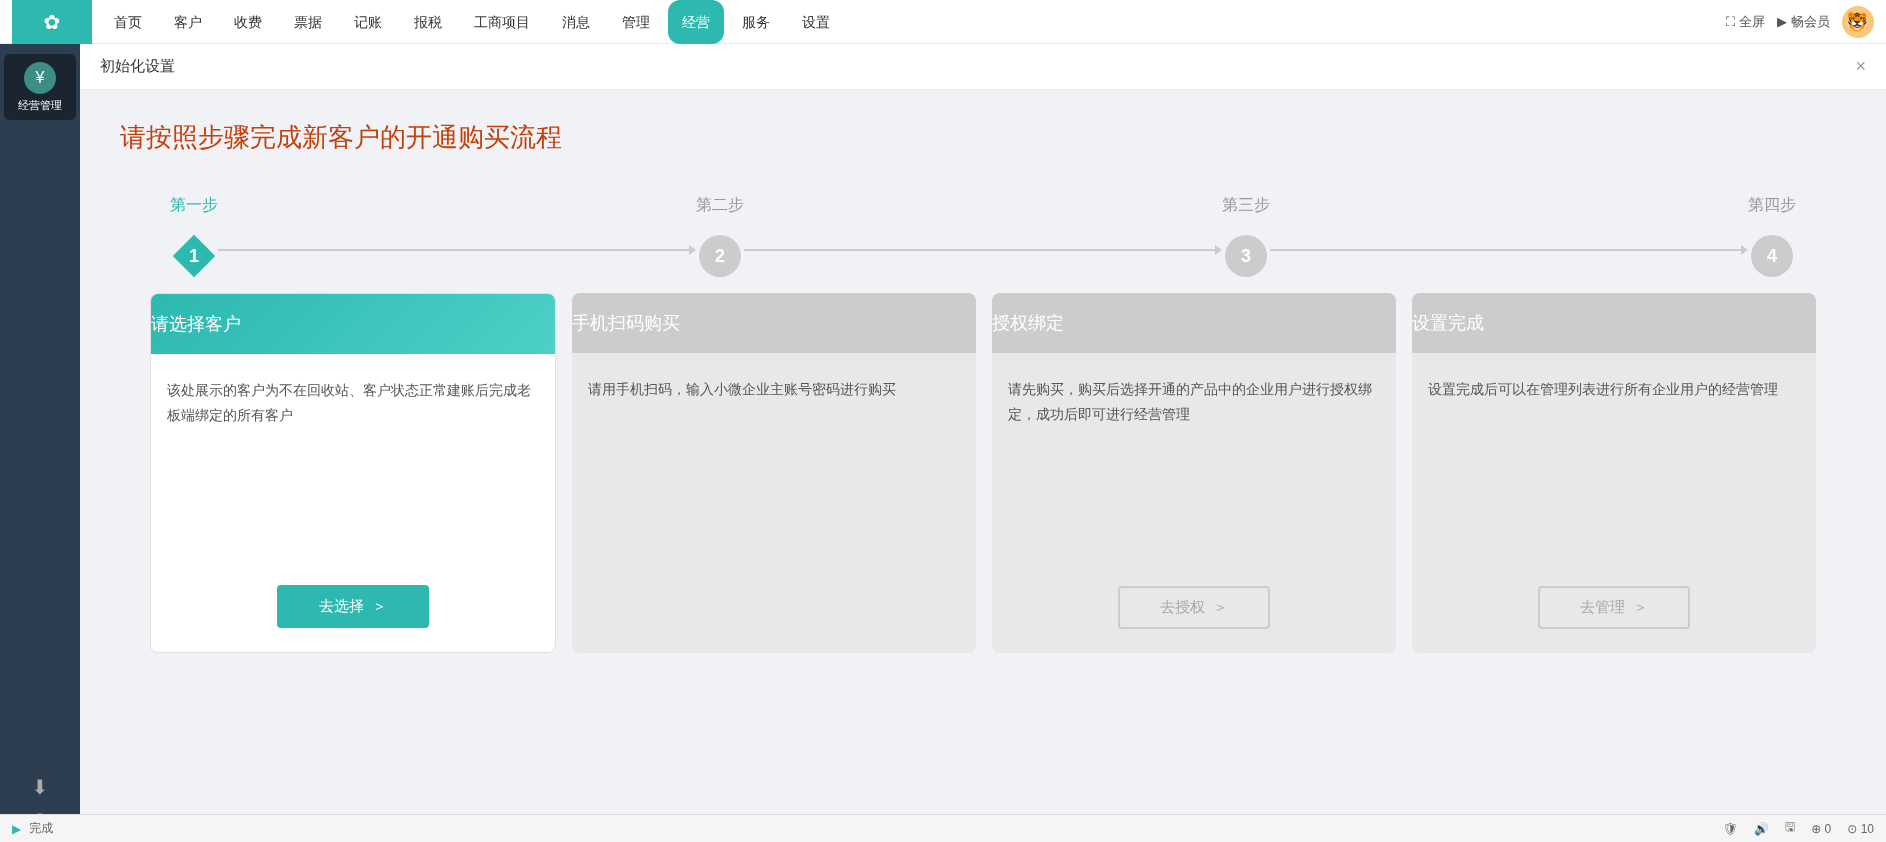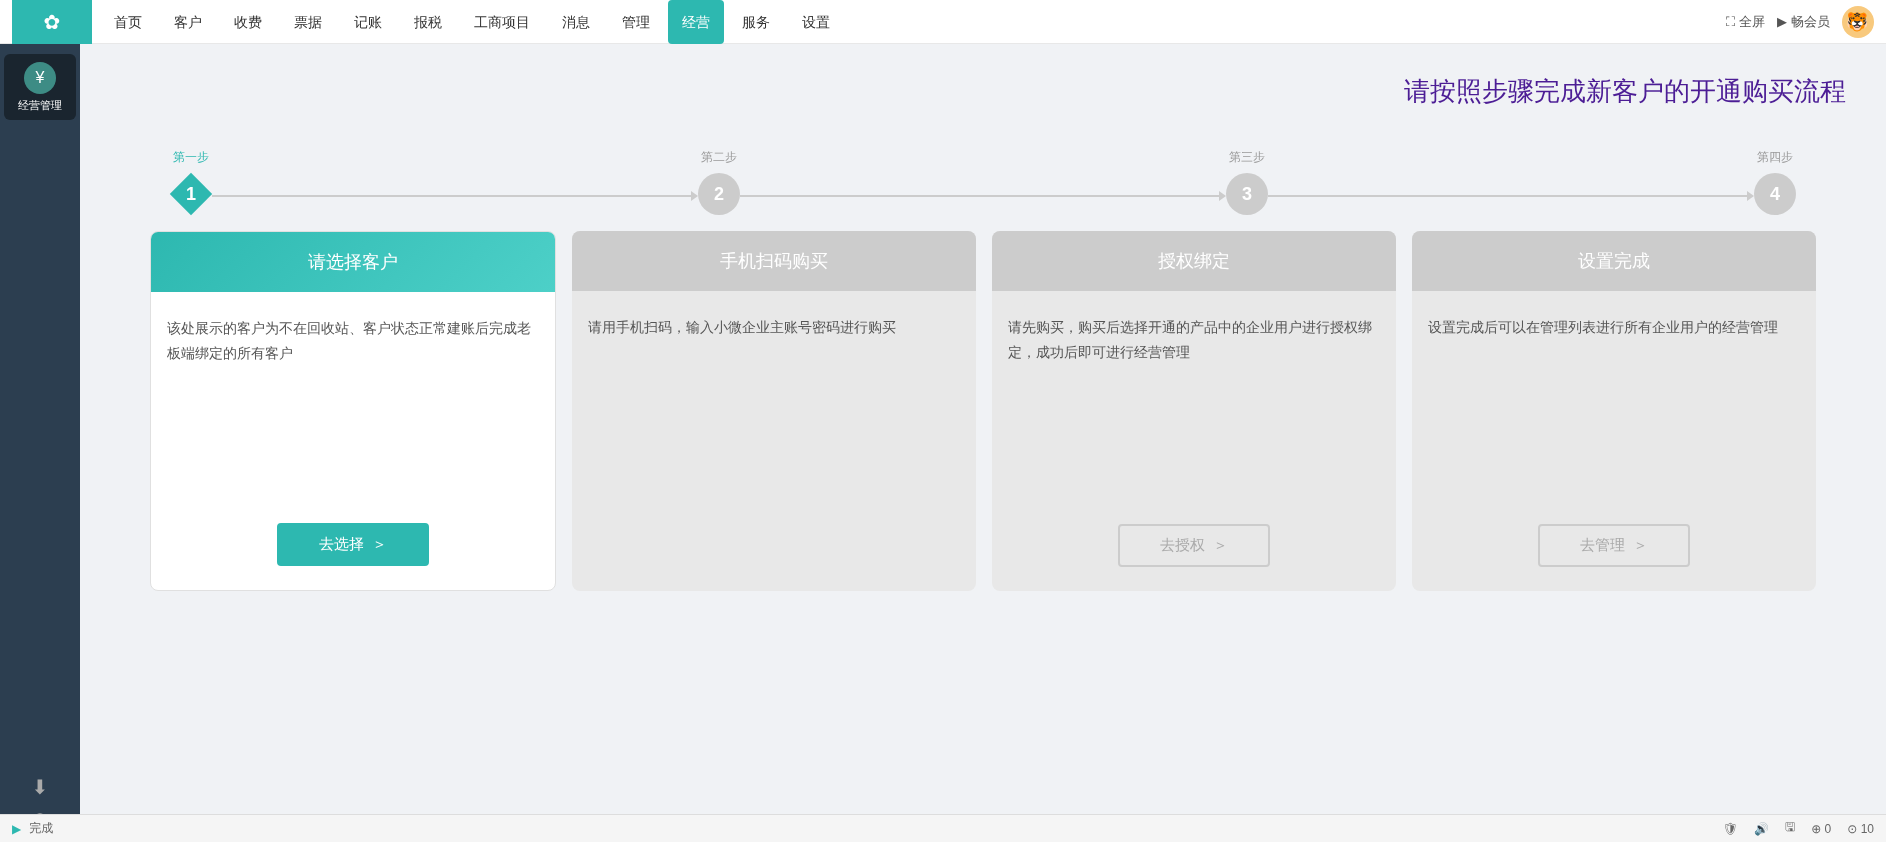--- a/index.html
+++ b/index.html
@@ -20,21 +20,21 @@
       margin-right: 8px;
     }
     .logo-icon { color: #fff; font-size: 20px; }
     .nav-items { display: flex; flex: 1; gap: 4px; }
     .nav-item {
       padding: 0 14px; height: 44px; line-height: 44px;
       font-size: 14px; color: #333; cursor: pointer;
       white-space: nowrap;
     }
     .nav-item.active {
-      background: #2db8b0; color: #fff; border-radius: 4px;
+      background: #2db8b0; color: #fff; border-radius: 12px;
     }
     .nav-right { display: flex; align-items: center; gap: 12px; margin-left: auto; }
     .nav-right-btn { font-size: 13px; color: #555; cursor: pointer; display: flex; align-items: center; gap: 4px; }
     .avatar { width: 32px; height: 32px; border-radius: 50%; background: #f8c97d; display: flex; align-items: center; justify-content: center; overflow: hidden; }
 
     
     .layout { display: flex; height: calc(842px - 44px); }
     .sidebar {
       width: 80px; background: #2c3e50; display: flex; flex-direction: column;
       align-items: center; padding-top: 10px; gap: 4px;
@@ -61,34 +61,34 @@
     .page-header {
       background: #fff; padding: 12px 20px;
       display: flex; align-items: center; justify-content: space-between;
       border-bottom: 1px solid #e8e8e8;
     }
     .page-title { font-size: 15px; color: #333; font-weight: 500; }
     .close-btn { font-size: 18px; color: #999; cursor: pointer; }
 
     .content-area { padding: 30px 40px; }
     .main-title {
-      text-align: right; font-size: 26px; color: #4c1d95;
+      text-align: left; font-size: 26px; color: #c2410c;
       margin-bottom: 40px; font-weight: 500;
     }
 
     
     .cards-row { display: flex; gap: 16px; padding: 0 30px; margin-top: 0; }
     .card {
       flex: 1; border-radius: 8px; background: #e8e8e8;
       min-height: 360px; display: flex; flex-direction: column;
       overflow: hidden;
     }
     .card.active { background: #fff; border: 1px solid #e0e0e0; }
     .card-header {
-      padding: 18px 0; text-align: center;
+      padding: 18px 0; text-align: left;
       font-size: 18px; font-weight: 500; color: #fff;
       background: #ccc;
     }
     .card-header.active { background: linear-gradient(135deg, #2db8b0, #4dd0c8); }
     .card-body { padding: 24px 16px; flex: 1; font-size: 14px; color: #555; line-height: 1.8; }
     .card-footer { padding: 16px 20px 24px; display: flex; justify-content: center; }
     .card-btn {
       padding: 10px 40px; border: 2px solid #2db8b0; border-radius: 4px;
       color: #2db8b0; font-size: 15px; cursor: pointer; background: transparent;
       display: flex; align-items: flex-end; gap: 8px;
@@ -106,21 +106,21 @@
     .status-left { display: flex; align-items: center; gap: 8px; }
     .status-right { margin-left: auto; display: flex; align-items: center; gap: 16px; }
     .play-icon { color: #2db8b0; font-size: 12px; }
 
     
     .steps-visual {
       display: flex; align-items: center; padding: 0 50px 0 50px;
       margin-bottom: 16px;
     }
     .sv-step { display: flex; flex-direction: column; align-items: center; flex: 0 0 auto; }
-    .sv-label { font-size: 12px; color: #999; margin-bottom: 4px; height: 20px; }
+    .sv-label { font-size: 16px; color: #999; margin-bottom: 20px; height: 20px; }
     .sv-label.active-label { color: #2db8b0; }
     .sv-circle { width: 42px; height: 42px; border-radius: 50%; background: #ccc; display: flex; align-items: center; justify-content: center; font-size: 18px; color: #fff; font-weight: bold; }
     .sv-diamond-wrap { width: 42px; height: 42px; display: flex; align-items: center; justify-content: center; position: relative; }
     .sv-diamond-bg { width: 30px; height: 30px; background: #2db8b0; transform: rotate(45deg); position: absolute; }
     .sv-diamond-num { position: relative; z-index: 1; color: #fff; font-size: 18px; font-weight: bold; }
     .sv-connector { flex: 1; display: flex; align-items: center; padding-top: 28px; }
     .sv-line { flex: 1; height: 2px; background: #ccc; }
     .sv-arrow { width: 0; height: 0; border-top: 5px solid transparent; border-bottom: 5px solid transparent; border-left: 7px solid #ccc; }
   </style>
 </head>
@@ -170,20 +170,24 @@
     </div>
     <div class="sidebar-spacer"></div>
     <div class="sidebar-bottom">
       <span class="sidebar-bottom-icon">⬇</span>
       <span class="sidebar-bottom-icon">☺</span>
     </div>
   </div>
 
   <div class="main-content">
 
+    <div class="page-header">
+      <span class="page-title">初始化设置</span>
+      <span class="close-btn">×</span>
+    </div>
 
     <div class="content-area">
       <div class="main-title">请按照步骤完成新客户的开通购买流程</div>
 
       <div class="steps-visual">
 
         <div class="sv-step">
           <div class="sv-label active-label">第一步</div>
           <div class="sv-diamond-wrap">
             <div class="sv-diamond-bg"></div>

